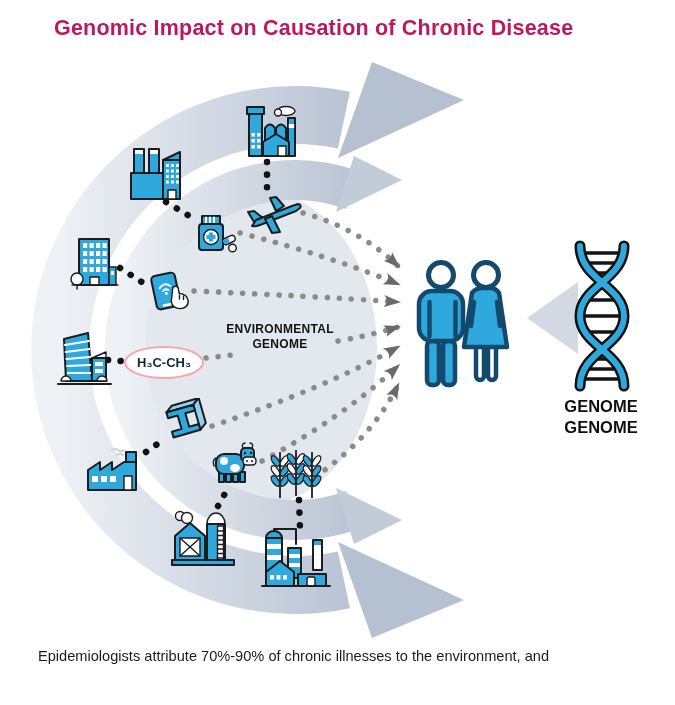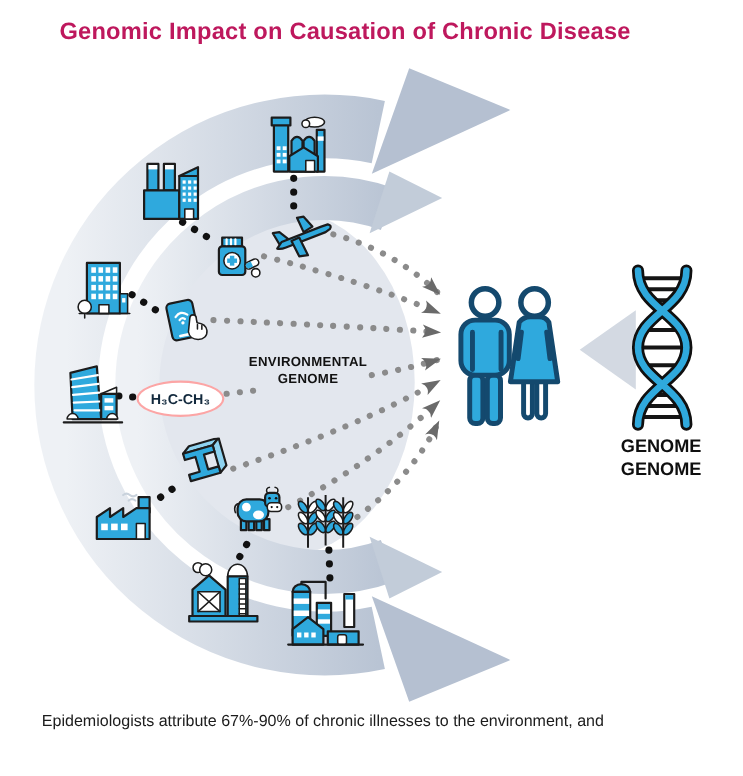--- a/index.html
+++ b/index.html
@@ -332,16 +332,16 @@
   </div>
 
   <div class="abs molecule">H₃C-CH₃</div>
 
   <div class="abs human-label">
     <span>GENOME</span><br>
     <span>GENOME</span>
   </div>
 
   <div class="abs caption">
-    <span>Epidemiologists attribute 67%-90% of chronic illnesses to the environment, and</span><br>
+    <span>Epidemiologists attribute 70%-90% of chronic illnesses to the environment, and</span><br>
   </div>
 
 </div>
 
 </body></html>

